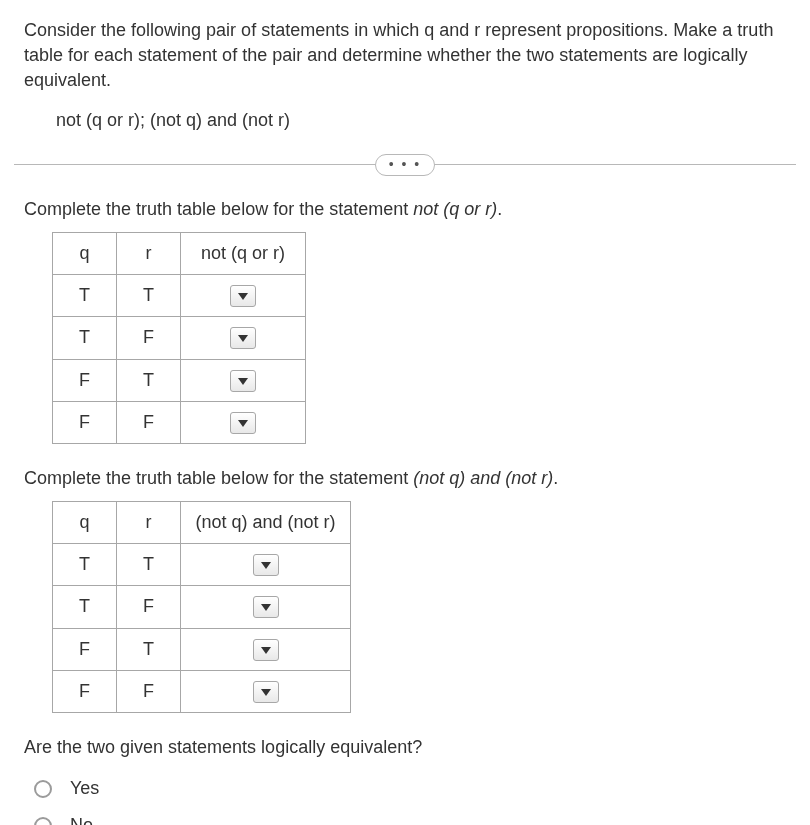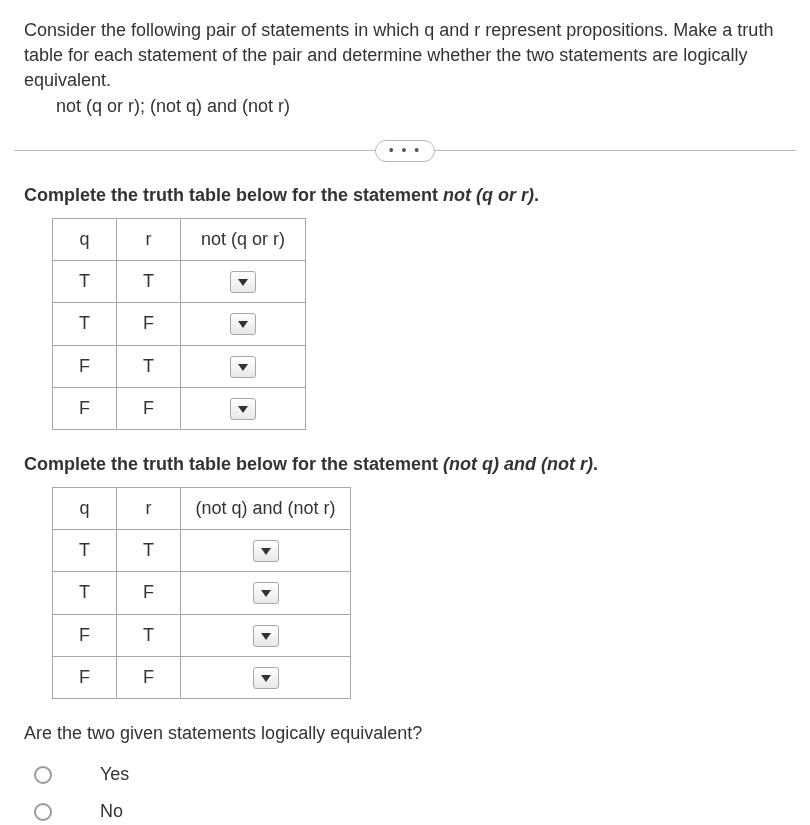--- a/index.html
+++ b/index.html
@@ -7,20 +7,21 @@
       margin: 0;
       font-family: Arial, Helvetica, sans-serif;
       font-size: 18px;
       color: #333333;
       background: #ffffff;
       width: 810px;
       padding: 18px 24px;
       line-height: 1.4;
     }
     .question-text {
+      margin-bottom: 14px;
     }
     .statement {
       margin-left: 32px;
       margin-bottom: 18px;
     }
     .divider-wrap {
       position: relative;
       height: 30px;
       margin-bottom: 16px;
     }
@@ -44,21 +45,20 @@
       background: #ffffff;
       display: flex;
       align-items: center;
       justify-content: center;
       font-size: 14px;
       letter-spacing: 2px;
       color: #555555;
     }
     .prompt {
       margin-bottom: 10px;
-      font-weight: bold;
     }
     .table-wrap {
       margin-left: 28px;
       margin-bottom: 22px;
     }
     table {
       border-collapse: collapse;
     }
     th, td {
       border: 1px solid #a7a7a7;
@@ -84,21 +84,20 @@
     .select svg { display: block; }
     .question-final {
       margin-top: 13px;
       margin-bottom: 16px;
     }
     .radio-option {
       display: flex;
       align-items: center;
       margin-left: 10px;
       margin-bottom: 12px;
-      gap: 30px;
     }
     .radio-circle {
       width: 18px;
       height: 18px;
       border: 2px solid #9b9b9b;
       border-radius: 50%;
       margin-right: 18px;
     }
     .italic { font-style: italic; }
   </style>

